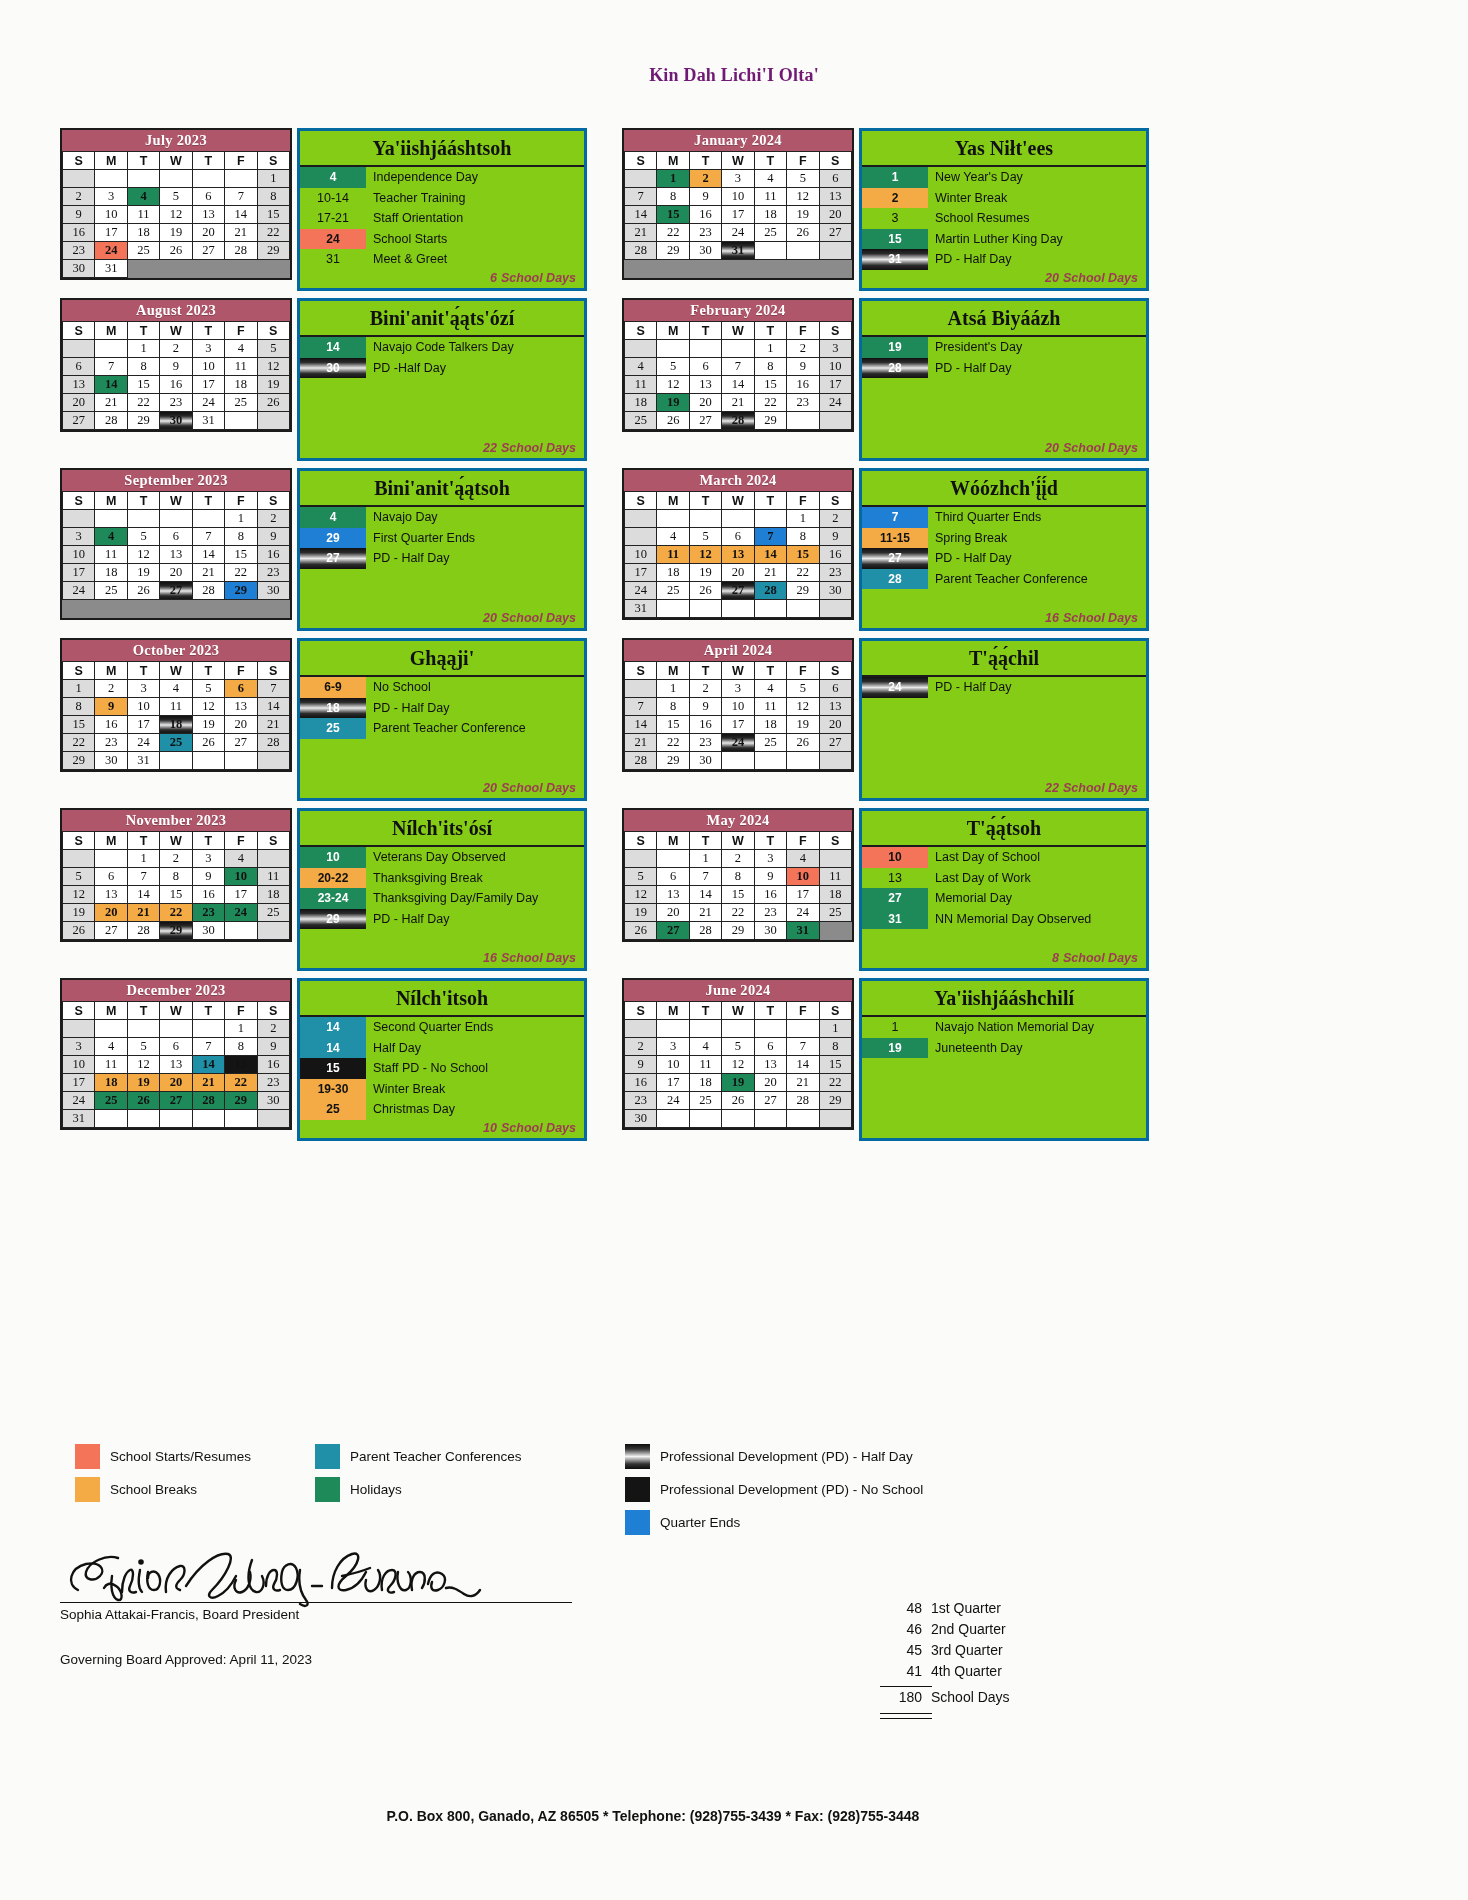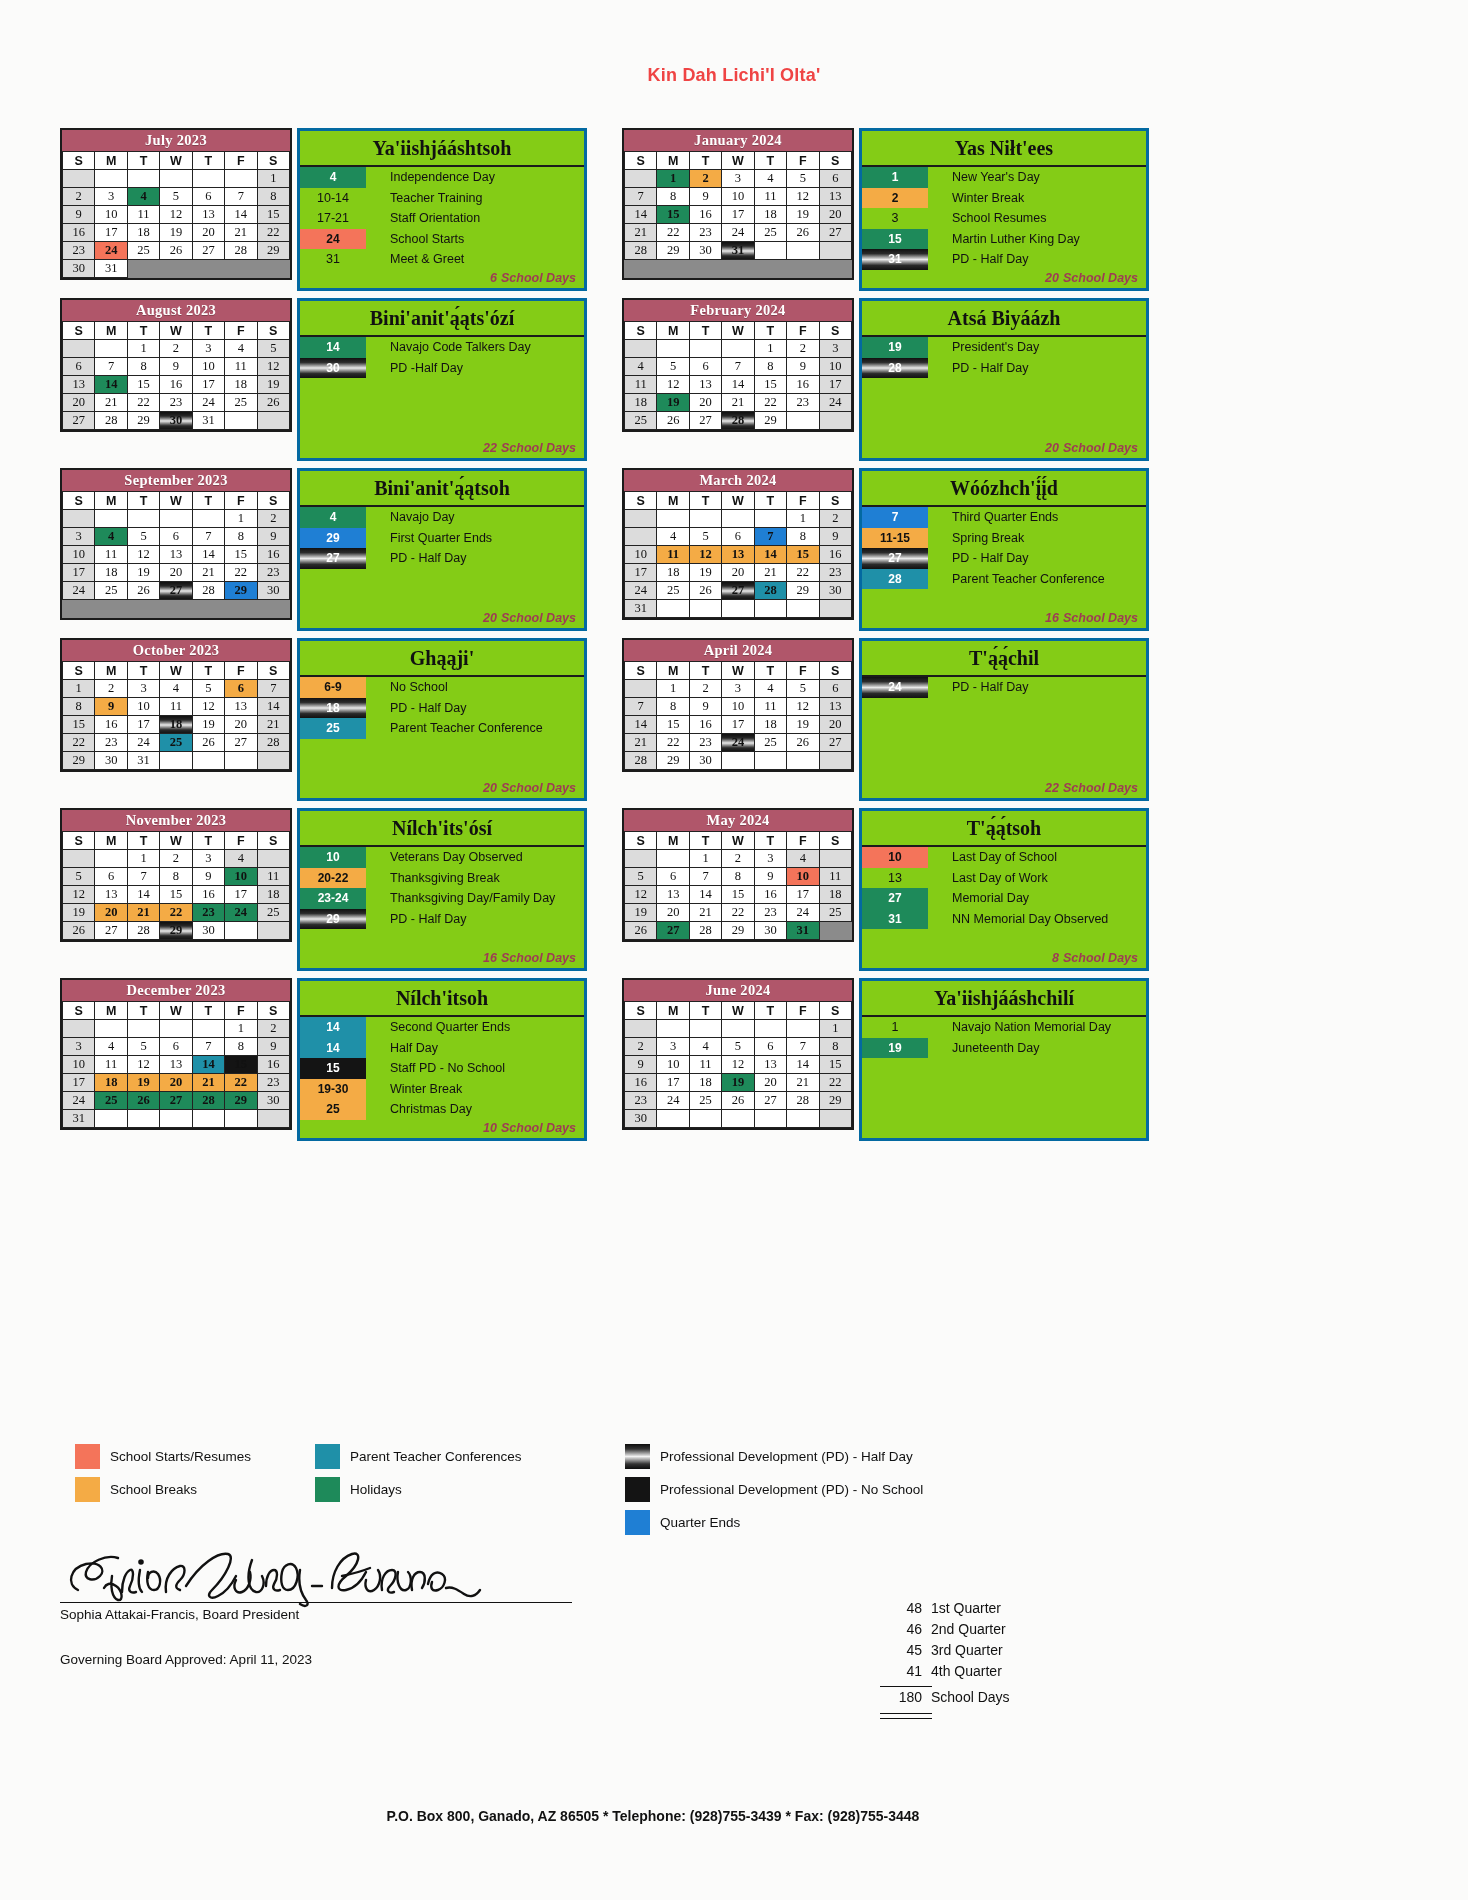--- a/index.html
+++ b/index.html
@@ -18,26 +18,26 @@
     position: relative;
     background: #fbfbfa;
   }
 
   
   .title-block {
     text-align: center;
     padding-top: 62px;
   }
   .title-line {
-    font-family: Liberation Sans, sans-serif;
+    font-family: Liberation Serif, serif;
     font-weight: bold;
     font-size: 18px;
     letter-spacing: .2px;
     line-height: 27px;
-    color: #ef4444;
+    color: #701a75;
   }
 
   
   .columns {
     position: absolute;
     top: 128px; left: 0;
     width: 1468px;
   }
   .col {
     position: absolute;
@@ -151,21 +151,21 @@
   }
   .lkey.k-green  { background:#1e8a5a; color:#fff; }
   .lkey.k-orange { background:#f4ab45; color:#111; }
   .lkey.k-red    { background:#f4745a; color:#111; }
   .lkey.k-blue   { background:#1f7fd4; color:#fff; }
   .lkey.k-teal   { background:#1f90a8; color:#fff; }
   .lkey.k-pdhalf { background:linear-gradient(to bottom,#111 0%,#2a2a2a 22%,#e9e9e9 50%,#2a2a2a 78%,#111 100%); color:#fff; }
   .lkey.k-pdno   { background:#141414; color:#fff; }
   .lkey.k-plain  { background:transparent; font-weight:normal; font-size:12.5px; }
   .ltext {
-    padding-left: 24px;
+    padding-left: 7px;
     font-family: "Liberation Sans", sans-serif;
     font-size: 12.5px;
     line-height: 20.5px;
     color: #111;
     white-space: nowrap;
   }
   .lfooter {
     position: absolute;
     right: 8px; bottom: 3px;
     font-family: "Liberation Sans", sans-serif;

